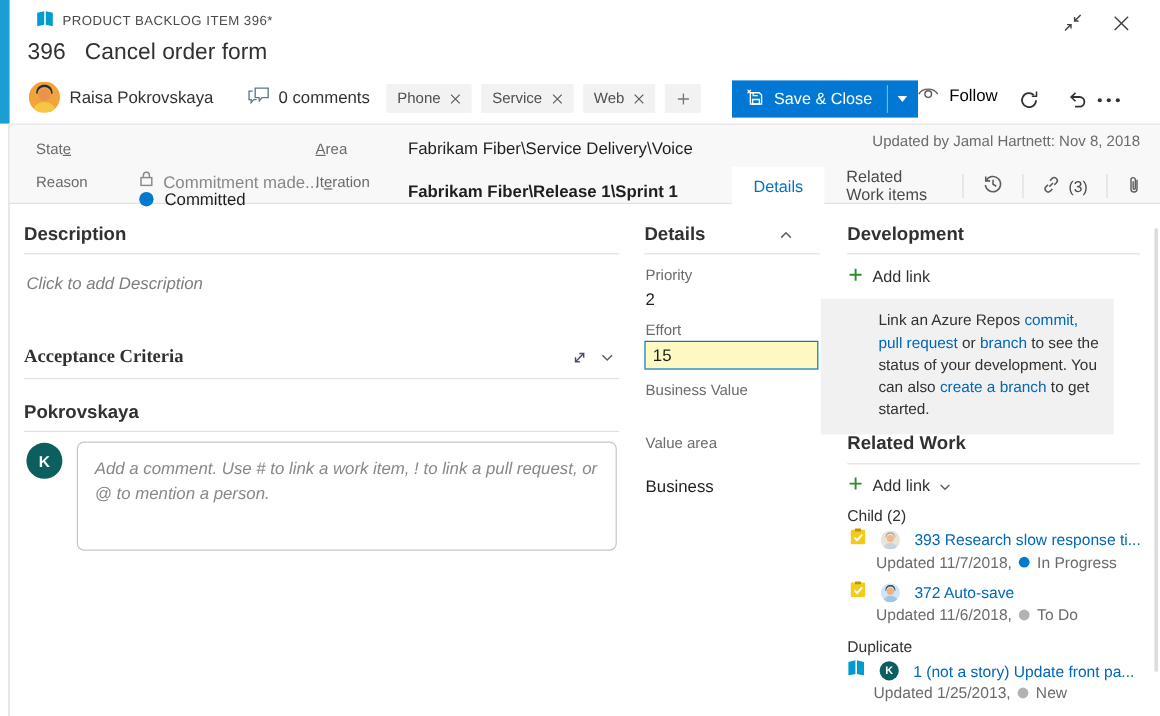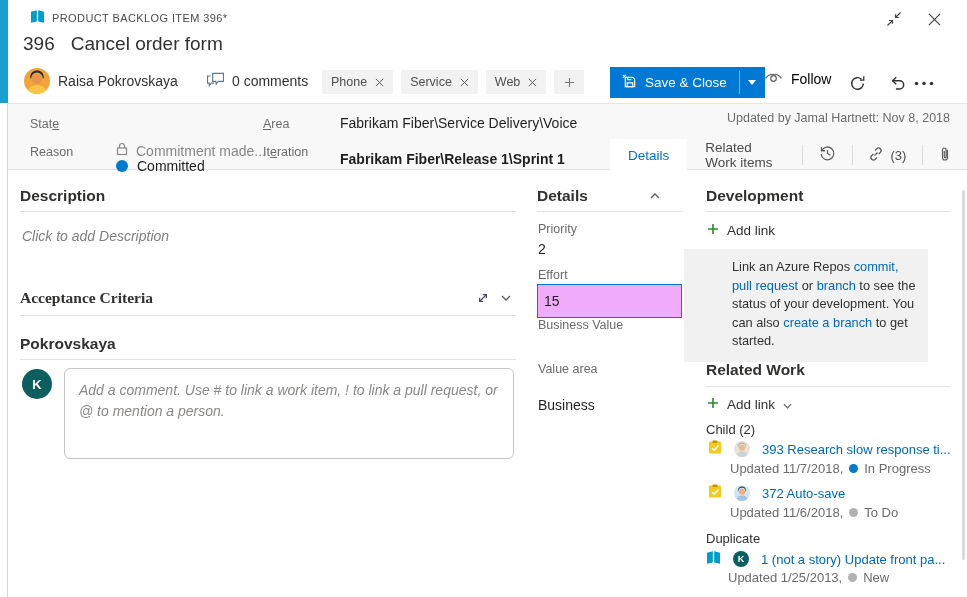--- a/index.html
+++ b/index.html
@@ -40,21 +40,21 @@
   .tab{display:flex;align-items:center;justify-content:center;padding:0 18px;color:#4a4a4a;cursor:pointer;}
   .tab.active{background:#fff;color:#0072c6;}
   .tabsep{width:1px;background:#dcdcdc;margin:6px 0;}
   .tabicon{display:flex;align-items:center;justify-content:center;gap:6px;padding:0 16px;cursor:pointer;color:#4a4a4a;}
   
   .heading{font-size:15.5px;font-weight:bold;color:#323130;}
   .hr{height:1px;background:#e3e1df;}
   .placeholder{font-style:italic;color:#7e7e7e;font-size:14px;}
   .sublabel{font-size:12.5px;color:#6b6b6b;}
   .val{font-size:14px;color:#1f1f1f;}
-  .effort-input{box-sizing:border-box;width:145px;height:34px;border:1.5px solid #0078d4;background:#f0abfc;font-family:inherit;font-size:14px;color:#1f1f1f;padding:0 6px;}
+  .effort-input{box-sizing:border-box;width:145px;height:24px;border:1.5px solid #0078d4;background:#fef9c3;font-family:inherit;font-size:14px;color:#1f1f1f;padding:0 6px;}
   .comment-box{box-sizing:border-box;width:450px;height:91px;border:1px solid #c8c6c4;border-radius:6px;}
   .comment-box textarea{box-sizing:border-box;width:100%;height:100%;border:0;outline:none;resize:none;border-radius:6px;
      font-family:inherit;font-size:14px;padding:11px 14px;color:#323130;background:transparent;line-height:1.5;}
   .comment-box textarea::placeholder{font-style:italic;color:#8a8886;}
   .addlink{display:flex;align-items:center;gap:8px;font-size:13.5px;color:#323130;cursor:pointer;}
   .hintbox{background:#f1f1f1;padding:9px 8px 11px 72px;font-size:12.8px;line-height:1.45;color:#323130;width:244px;box-sizing:border-box;}
   .hintbox a{color:#0067b8;text-decoration:none;cursor:pointer;}
   .grouplbl{font-size:13px;color:#323130;}
   .witem{display:flex;align-items:center;gap:12px;}
   .witem .wlink{font-size:13px;color:#0067b8;cursor:pointer;white-space:nowrap;}

